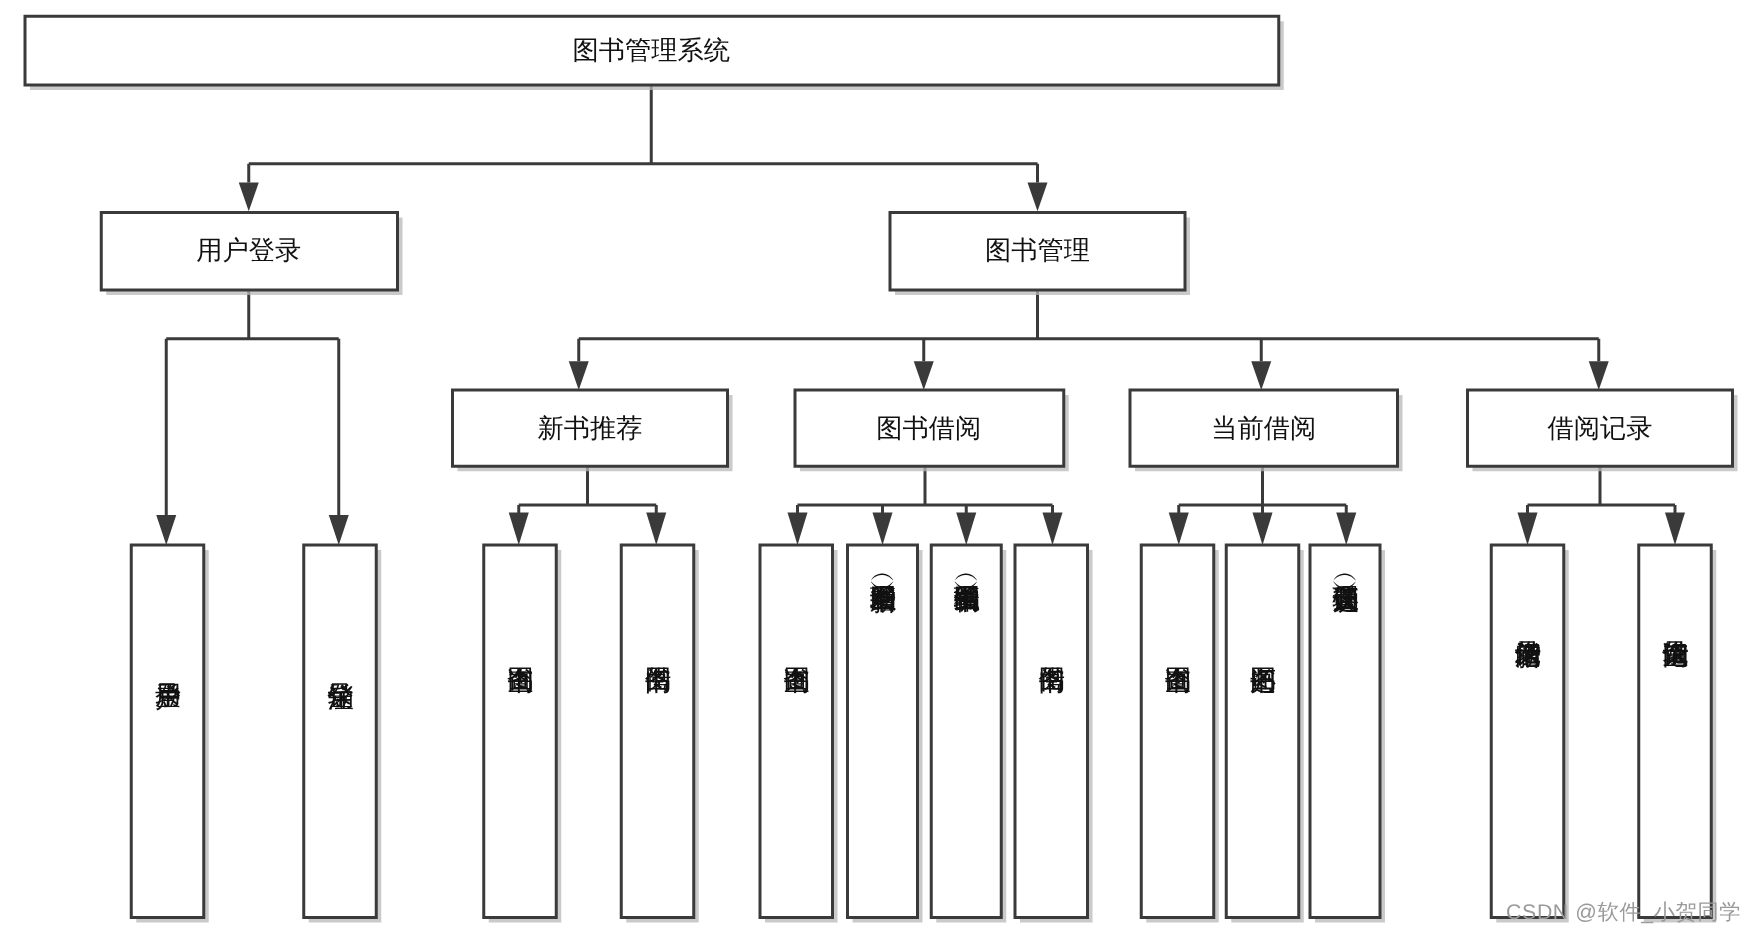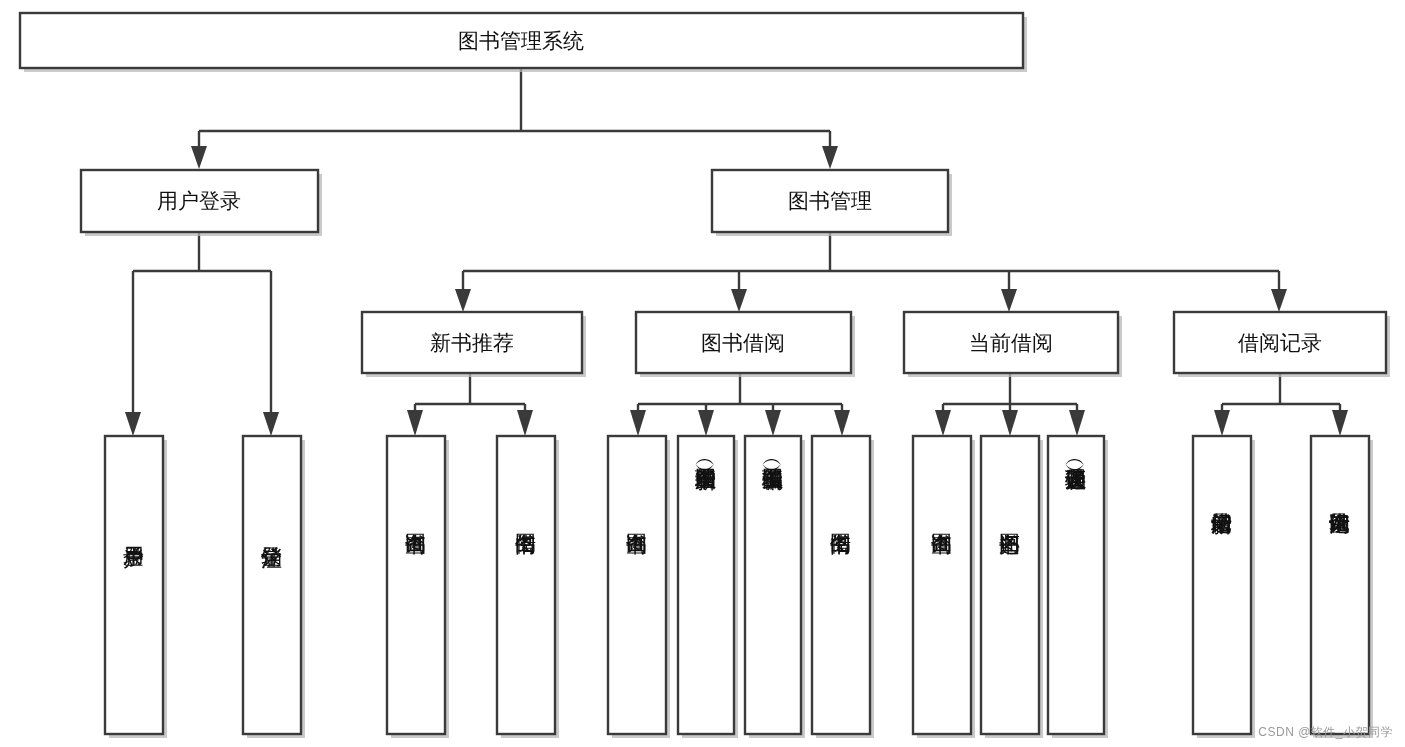--- a/index.html
+++ b/index.html
@@ -54,21 +54,21 @@
     fill: #111111;
     font-family: "Liberation Sans", "DejaVu Sans", sans-serif;
     font-size: 21px;
     text-anchor: middle;
   }
   .watermark {
     position: absolute;
     right: 12px;
     bottom: 6px;
     font-family: "Liberation Sans", "DejaVu Sans", sans-serif;
-    font-size: 12px;
+    font-size: 17px;
     color: #9a9a9a;
     letter-spacing: 0.5px;
     white-space: nowrap;
     user-select: none;
   }
 </style>
 </head>
 <body>
 
 <div id="canvas">

